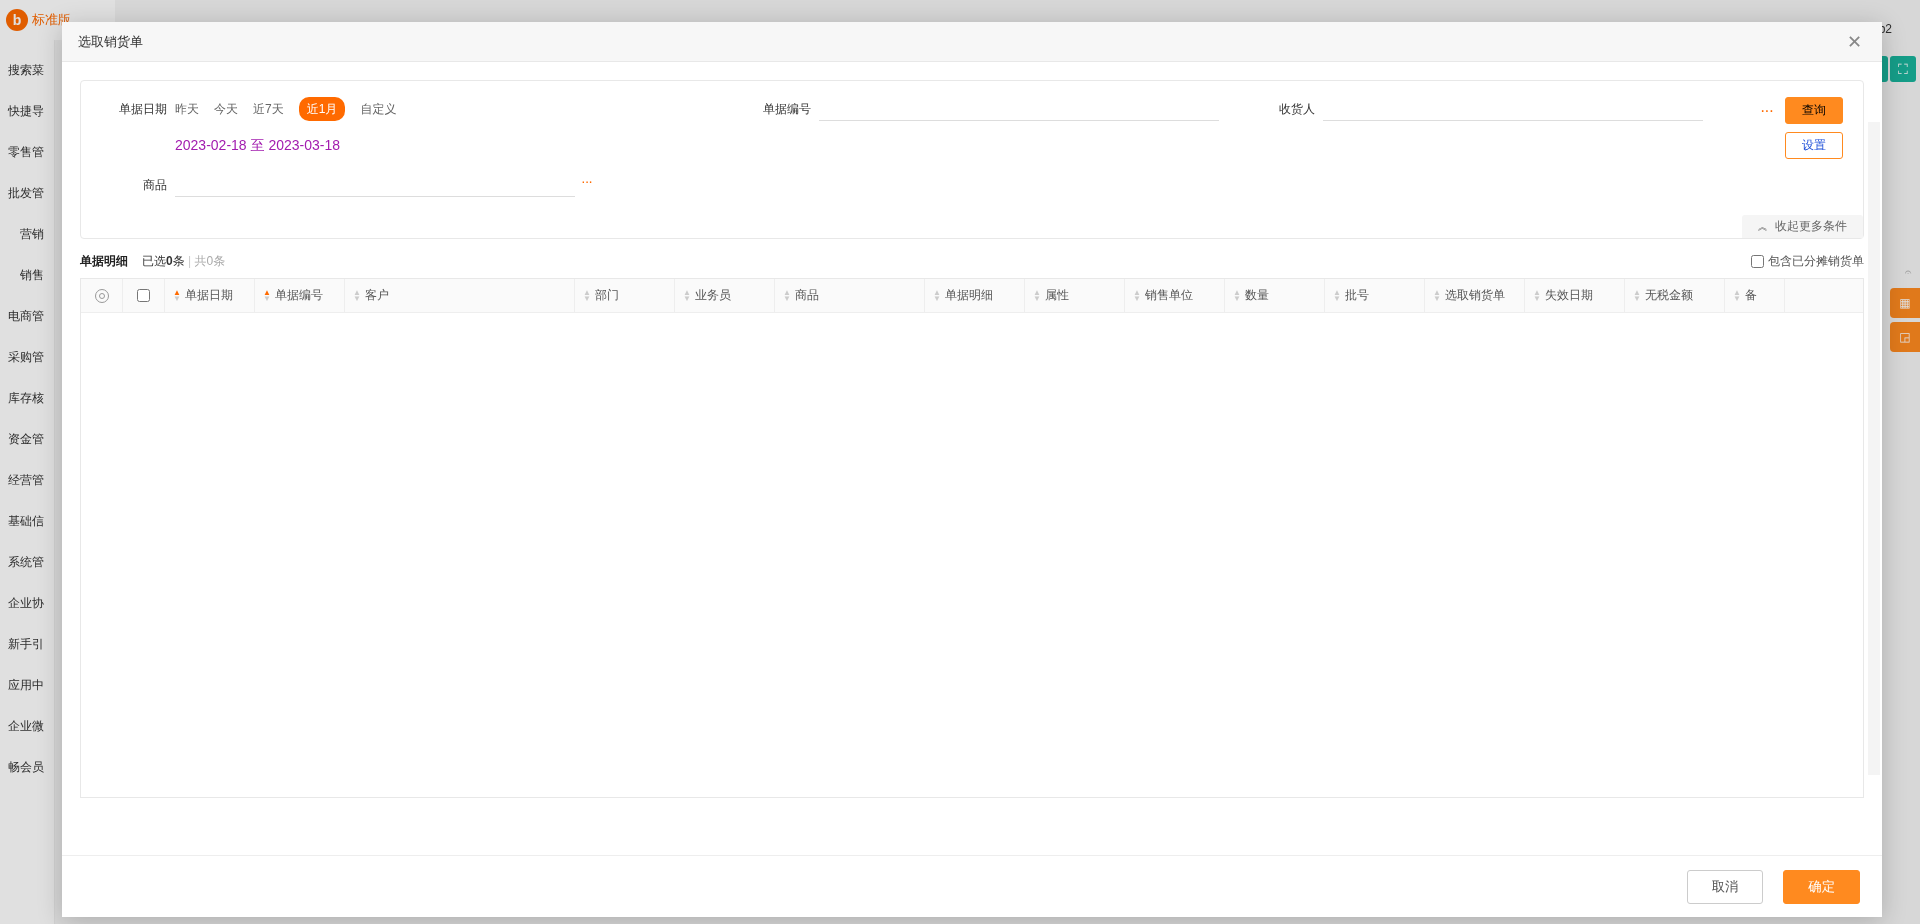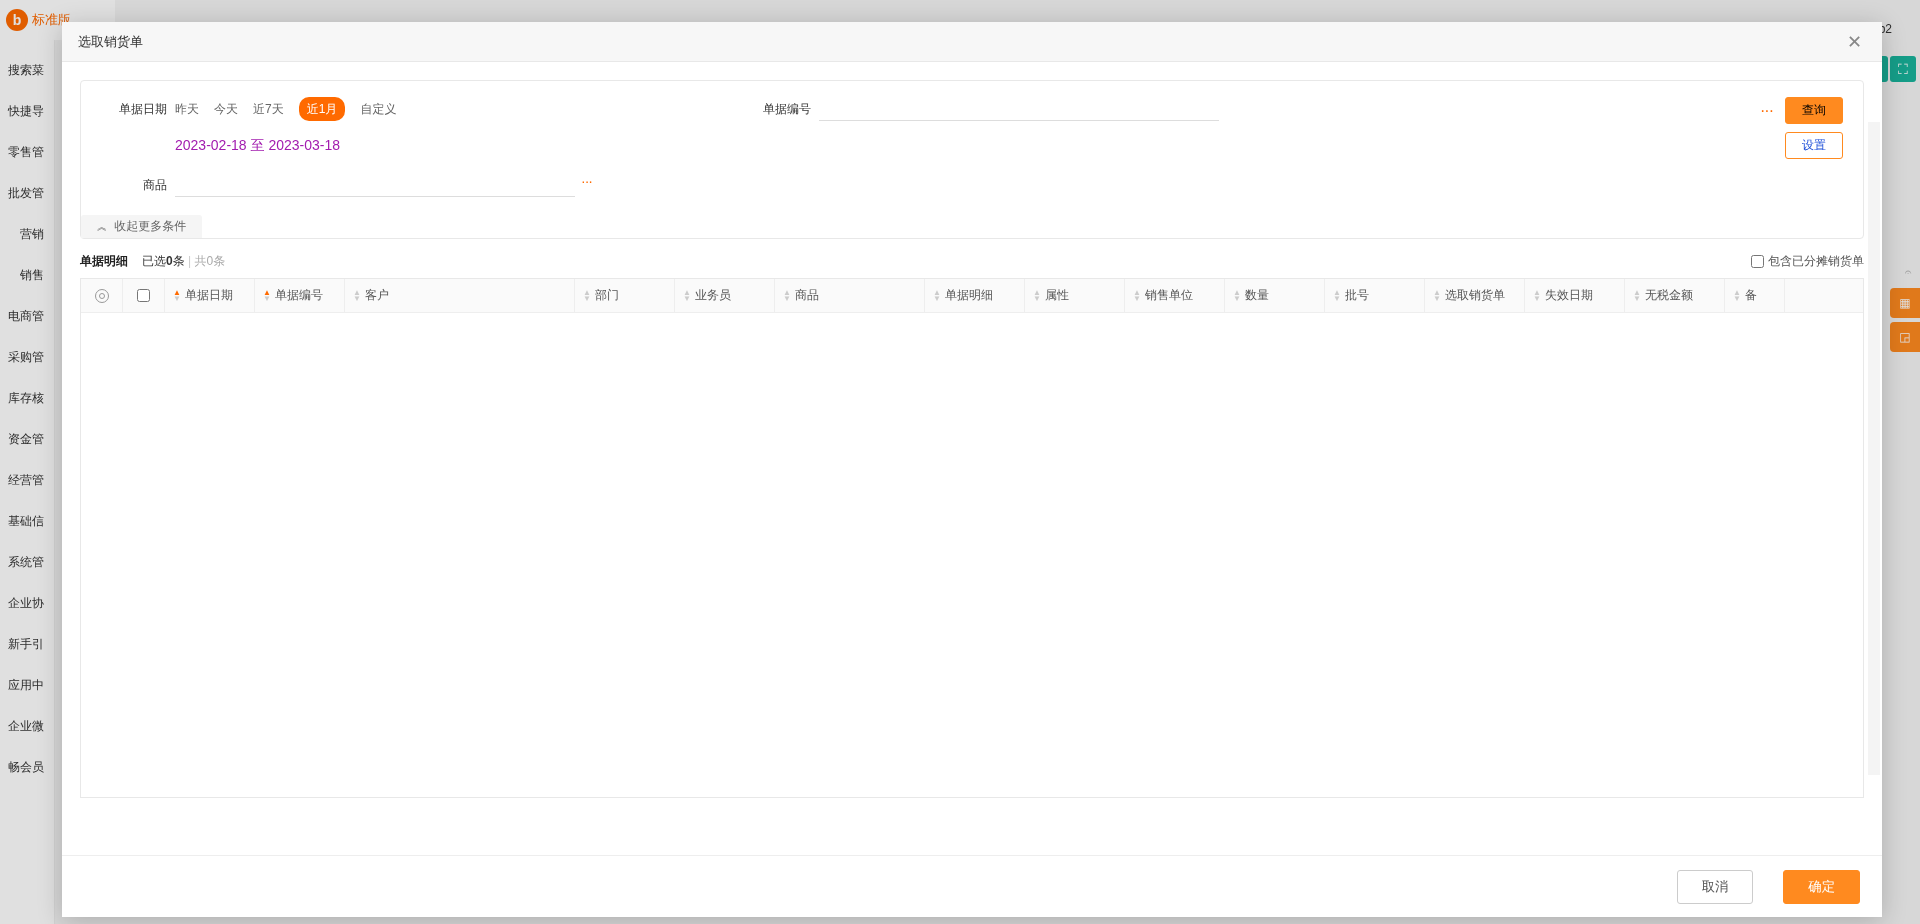--- a/index.html
+++ b/index.html
@@ -203,21 +203,21 @@
   .btn-outline-orange { border-color:#ff8a1f; color:#1d4ed8; }
   .more-dots {
     color:#ff6a00;
     font-size:16px;
     cursor:pointer;
     letter-spacing:-1px;
     margin-right: 4px;
   }
 
   .collapse-bar {
-    text-align:left;
+    text-align:right;
     margin: 0 -20px;
   }
   .collapse-btn {
     display:inline-block;
     background:#f5f5f5;
     border-radius:3px 3px 0 0;
     padding:3px 16px;
     color:#666;
     font-size:12px;
     cursor:pointer;
@@ -299,21 +299,21 @@
   }
   .tbl-hscroll-inner { width: 2060px; height:1px; }
 
   
   .modal-footer {
     height:62px;
     border-top:1px solid #eee;
     display:flex;
     justify-content:flex-end;
     align-items:center;
-    gap:30px;
+    gap:20px;
     padding:0 22px;
   }
   .btn-cancel {
     border:1px solid #ccc;
     background:#fff;
     color:#555;
     padding:7px 24px;
     border-radius:3px;
     cursor:pointer;
   }
@@ -434,20 +434,24 @@
               </div>
             <div class="date-range">2023-02-18 至 2023-03-18</div>
           </div>
         </div>
 
         <div class="filter-item" style="margin-left:190px;">
           <div class="filter-label">单据编号</div>
           <input class="filter-input short" style="">
         </div>
 
+        <div class="filter-item">
+          <div class="filter-label">收货人</div>
+          <input class="filter-input" style="width: 380px;">
+        </div>
       </div>
 
       <div class="filter-row">
         <div class="filter-item">
           <div class="filter-label">商品</div>
           <input class="filter-input" style="width: 400px;">
           <span class="filter-more">···</span>
         </div>
       </div>
 

